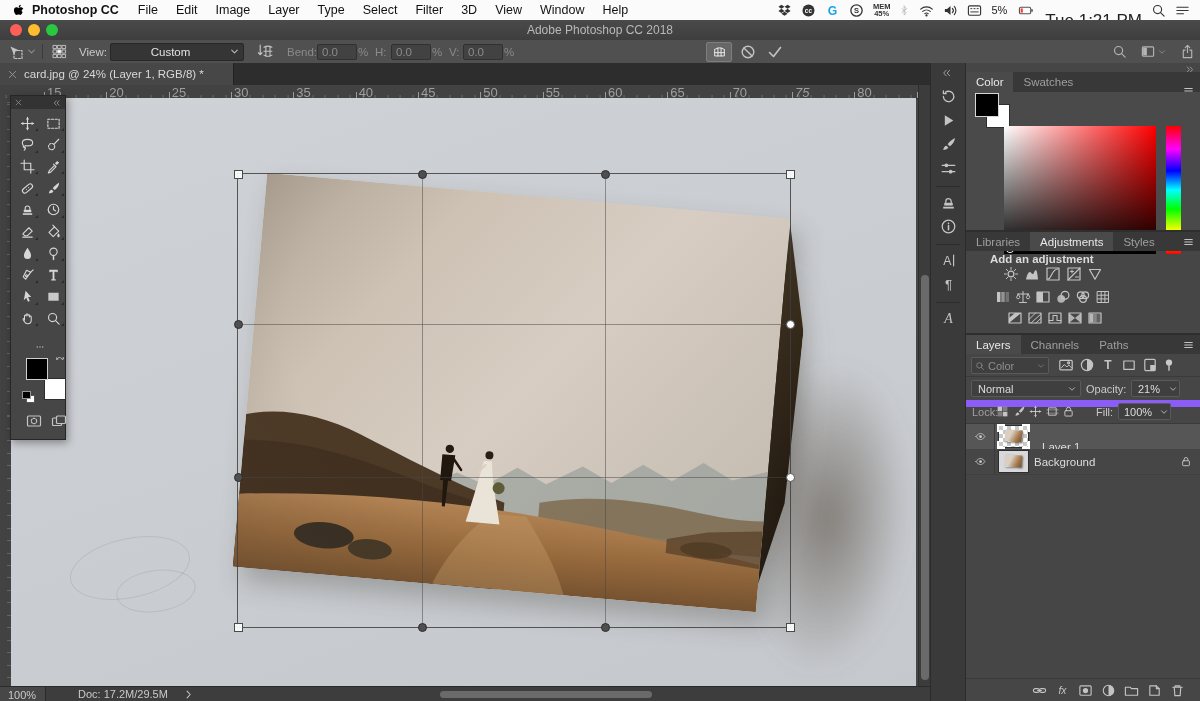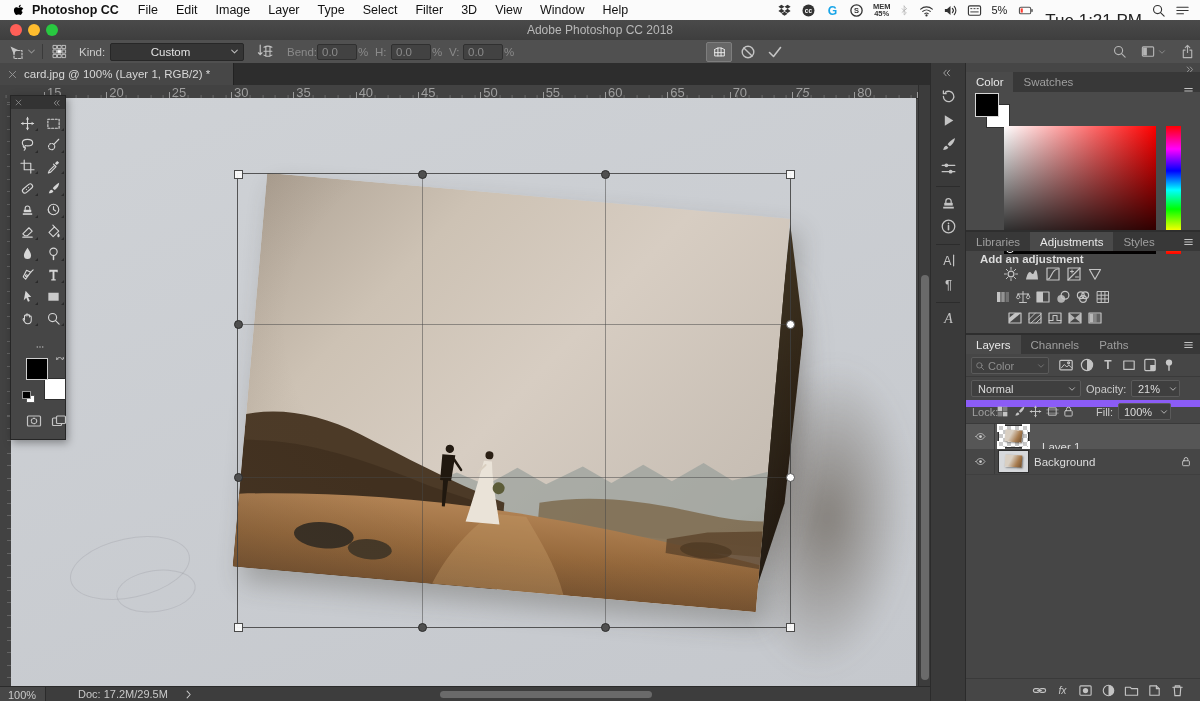--- a/index.html
+++ b/index.html
@@ -251,21 +251,21 @@
               <rect x="6.3" y="6.3" width="3.4" height="3.4" fill="#fff"></rect>
               <rect x="11.1" y="6.3" width="3.4" height="3.4"></rect>
               <rect x="1.5" y="11.1" width="3.4" height="3.4"></rect>
               <rect x="6.3" y="11.1" width="3.4" height="3.4"></rect>
               <rect x="11.1" y="11.1" width="3.4" height="3.4"></rect>
             </g>
           </svg>
         </span>
       </div>
     <div class="ob" style="left:79px;">
-        <span class="ob-lab">Kind:</span>
+        <span class="ob-lab">View:</span>
       </div>
     <div class="ob" style="left:110px;">
         <div id="warp-select">
       <span class="txt">Custom</span>
       <span data-icon="chevron-down" style="width:9px;height:9px;margin-right:4px;color:#bdbdbd;">
             <svg viewBox="0 0 16 16" fill="none" stroke="currentColor" stroke-width="1.2" stroke-linecap="round" stroke-linejoin="round">
               <path d="M3 5.5 8 10.5 13 5.5" stroke-width="1.8"></path>
             </svg>
           </span>
         </div>
@@ -359,21 +359,21 @@
       </div>
   </div>
 
   <div id="tabbar" class="abs">
     <div id="doctab">
       <span data-icon="close" style="width:9px;height:9px;margin:0 7px 0 8px;color:#9a9a9a;">
           <svg viewBox="0 0 16 16" fill="none" stroke="currentColor" stroke-width="1.2" stroke-linecap="round" stroke-linejoin="round">
             <path d="M2.5 2.5l11 11M13.5 2.5l-11 11" stroke-width="1.6"></path>
           </svg>
         </span>
-      <span>card.jpg @ 100% (Layer 1, RGB/2) *</span>
+      <span>card.jpg @ 24% (Layer 1, RGB/8) *</span>
     </div>
   </div>
 
   <div id="ruler-corner" class="abs"></div>
   <div id="ruler-top" class="abs">
       <div style="position: absolute; left: 0px; bottom: 0px; width: 100%; height: 3px; background-image: repeating-linear-gradient(to right, rgba(150, 150, 150, 0.45) 0px, rgba(150, 150, 150, 0.45) 1px, transparent 1px, transparent 12.466px); background-position-x: 50.6px;"></div>
       <div class="rt" style="left: 44px;"></div>
       <span class="rl" style="left: 47px;">15</span>
       <div class="rt" style="left: 106.33px;"></div>
       <span class="rl" style="left: 109.33px;">20</span>
@@ -773,21 +773,21 @@
         </div>
       <div class="ptab">
           <span>Styles</span>
         </div>
       <span class="pham abs" data-icon="hamburger" style="top:5px;">
           <svg viewBox="0 0 16 16" fill="none" stroke="currentColor" stroke-width="1.2" stroke-linecap="round" stroke-linejoin="round">
             <path d="M2 4h12M2 8h12M2 12h12" stroke-width="1.6"></path>
           </svg>
         </span>
     </div>
-    <div id="adj-head" style="left:14px;top:190px;">Add an adjustment</div>
+    <div id="adj-head" style="left:24px;top:190px;">Add an adjustment</div>
     <div id="adj-rows">
         <span class="adj-ic" data-icon="brightness" style="left: 36px; top: 203px;">
           <svg viewBox="0 0 16 16" fill="none" stroke="currentColor" stroke-width="1.2" stroke-linecap="round" stroke-linejoin="round">
             <circle cx="8" cy="8" r="2.9"></circle>
             <path d="M8 1.4v2M8 12.6v2M1.4 8h2M12.6 8h2M3.3 3.3l1.4 1.4M11.3 11.3l1.4 1.4M12.7 3.3l-1.4 1.4M4.7 11.3l-1.4 1.4" stroke-width="1"></path>
           </svg>
         </span>
         <span class="adj-ic" data-icon="levels" style="left: 57px; top: 203px;">
           <svg viewBox="0 0 16 16" fill="none" stroke="currentColor" stroke-width="1.2" stroke-linecap="round" stroke-linejoin="round">
             <path d="M2 13.4c1-4.4 2.4-7.4 3.8-7.4 1.3 0 1.8 2.1 3 2.1 1.1 0 1.9-4.1 3-4.1 1 0 1.9 5 2.2 9.4z" fill="currentColor" stroke="none"></path>

